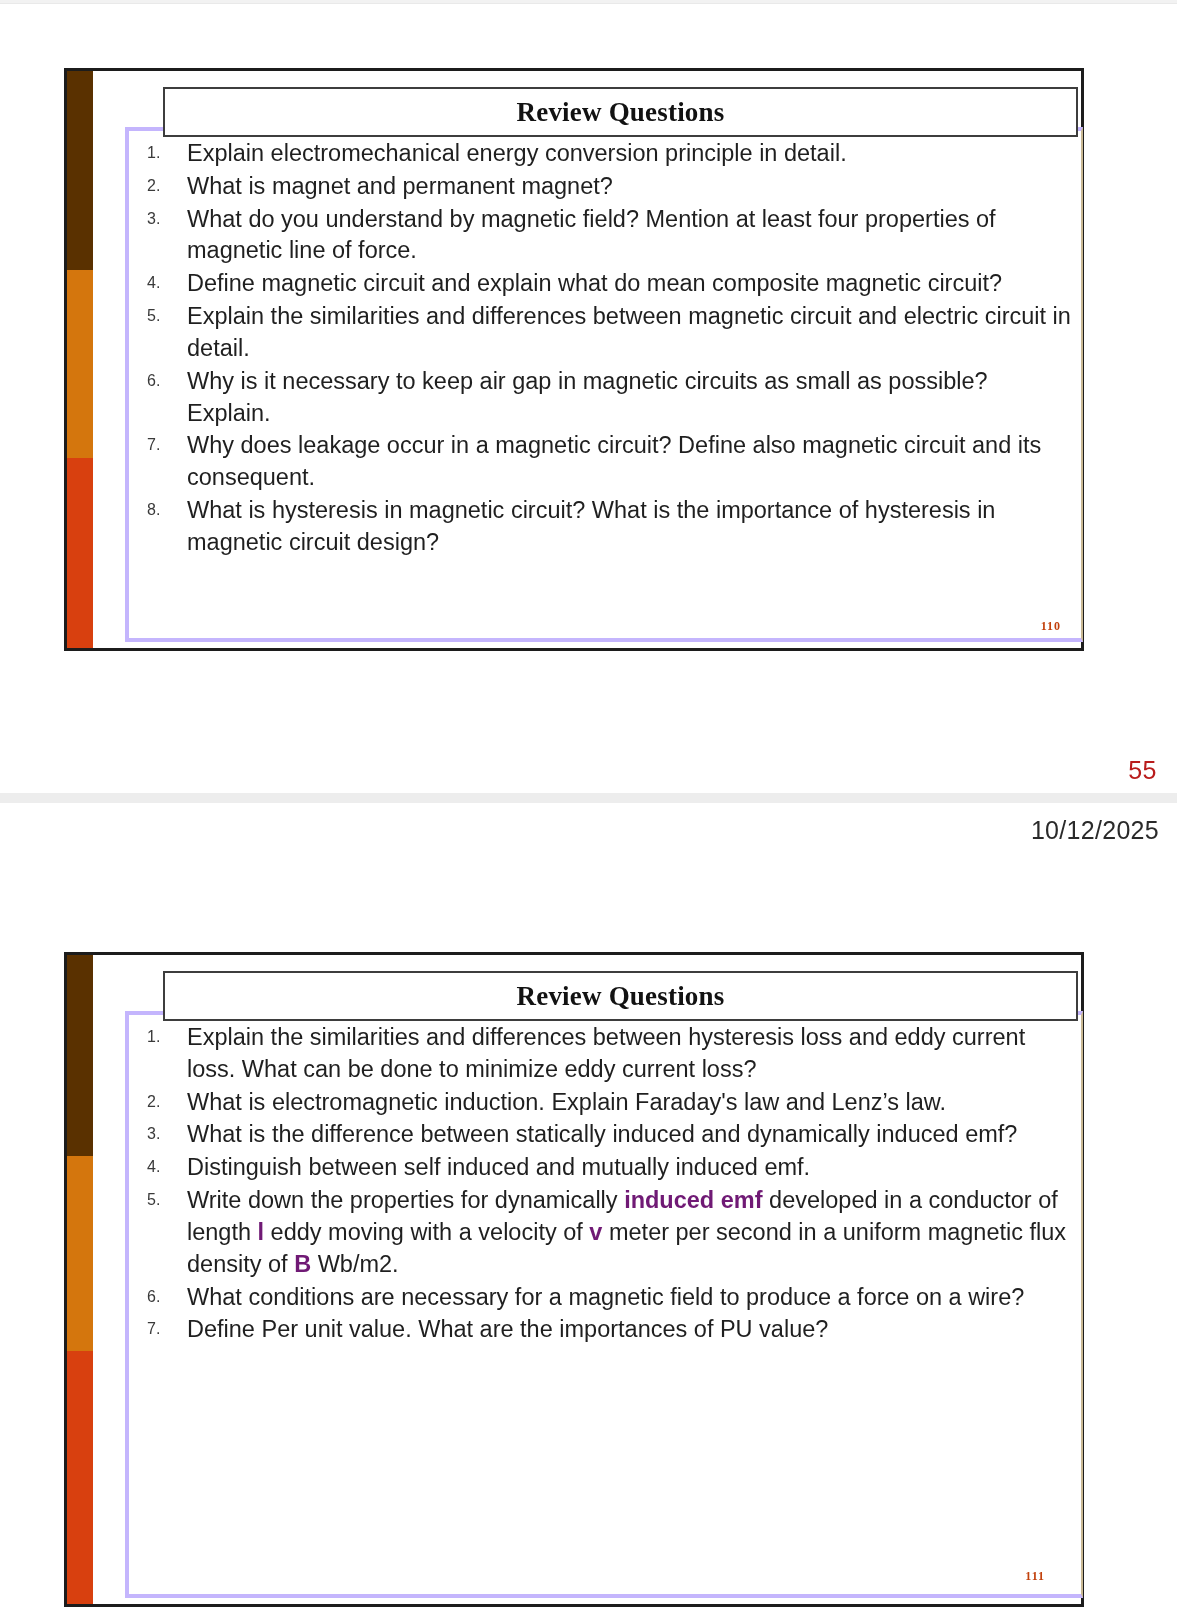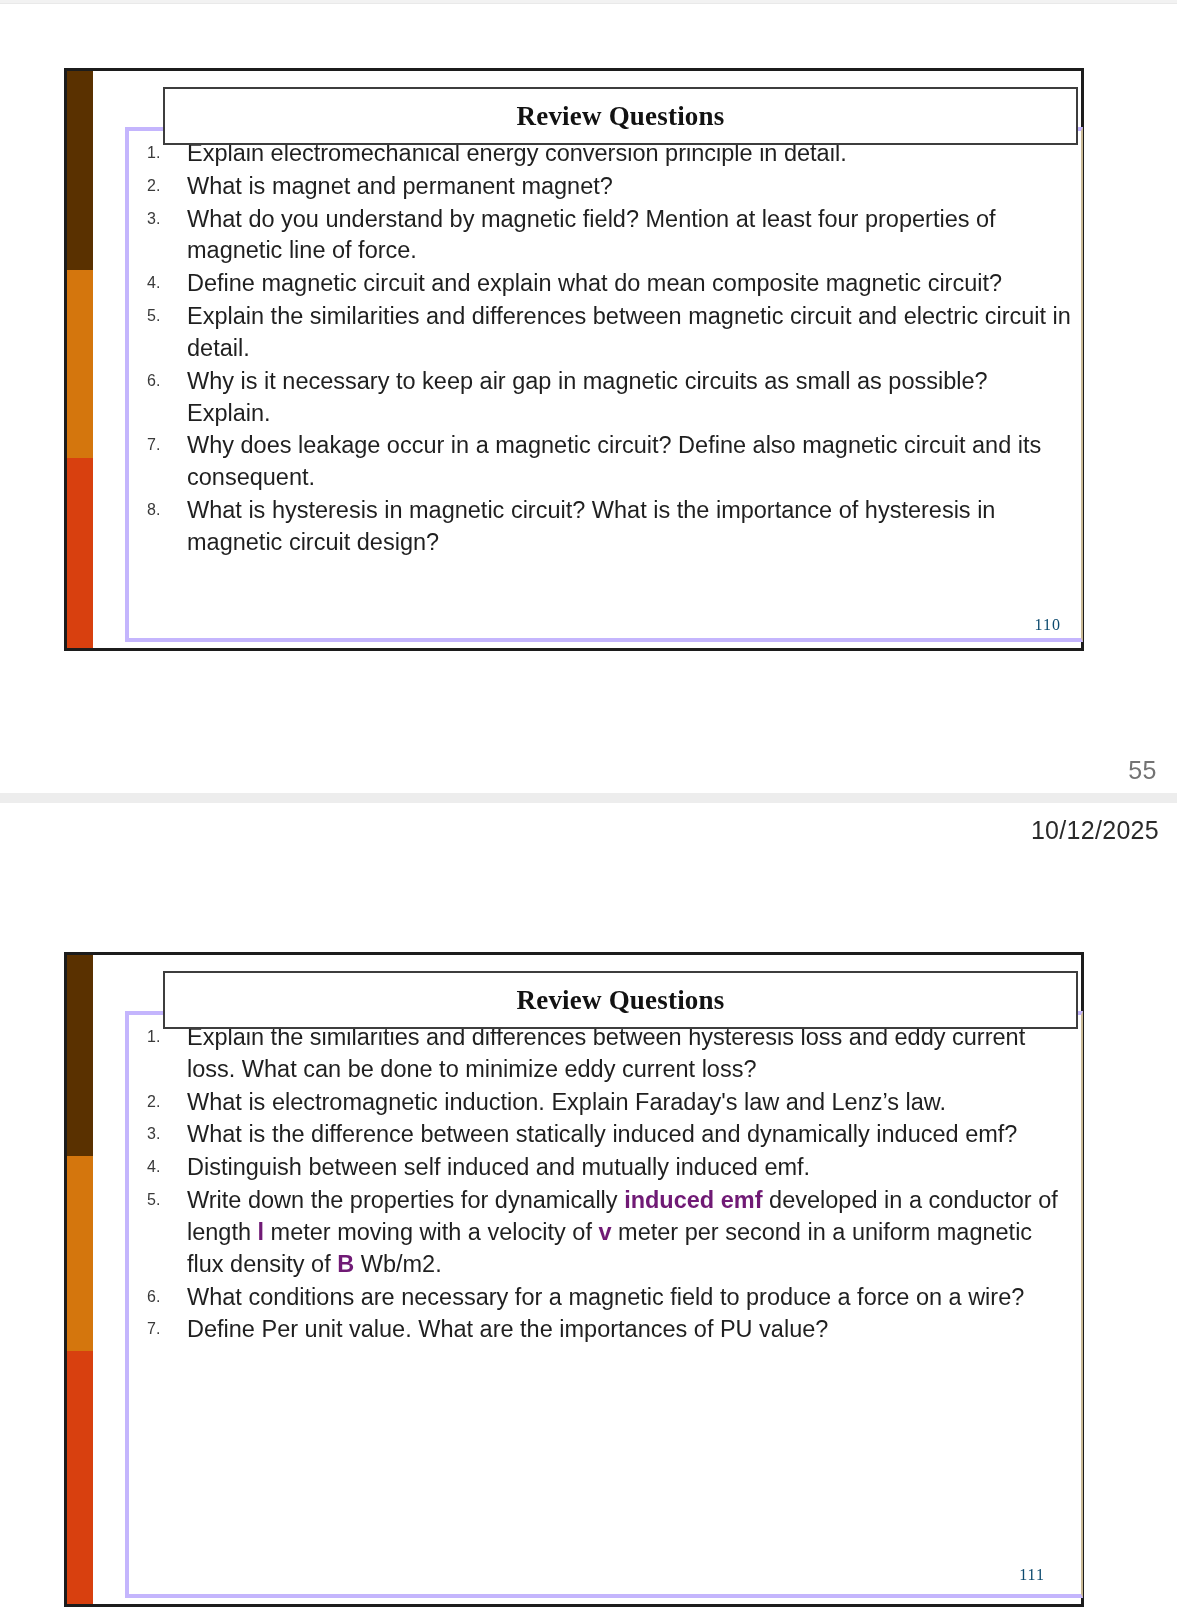--- a/index.html
+++ b/index.html
@@ -68,21 +68,21 @@
     bottom: 0;
     background: #ffffff;
   }
 
   
   .title-box {
     position: absolute;
     left: 70px;
     top: 16px;
     right: 3px;
-    height: 58px;
+    height: 50px;
     border: 2px solid #3d3d3d;
     background: #ffffff;
     box-sizing: border-box;
     display: flex;
     align-items: center;
     justify-content: center;
     z-index: 3;
   }
   .title-text {
     font-family: "Liberation Serif", serif;
@@ -138,35 +138,35 @@
     color: #701a75;
     font-weight: bold;
   }
 
   
   .page-num {
     position: absolute;
     right: 18px;
     bottom: 6px;
     font-family: "Liberation Serif", serif;
-    font-size: 16px;
-    font-weight: normal;
-    color: #0c4a6e;
+    font-size: 12px;
+    font-weight: bold;
+    color: #c2410c;
     letter-spacing: 1px;
   }
   .slide-1 .page-num { bottom: 4px; right: 20px; }
   .slide-2 .page-num { bottom: 10px; right: 36px; }
 
   
   .meta-slidenum {
     position: absolute;
     top: 756px;
     right: 20px;
     font-size: 25px;
-    color: #737373;
+    color: #b91c1c;
     letter-spacing: 0.5px;
   }
   .meta-sep {
     position: absolute;
     top: 793px;
     left: 0;
     right: 0;
     height: 10px;
     background: #ededed;
   }
@@ -220,21 +220,21 @@
     <div class="band band-mid"></div>
     <div class="band band-light"></div>
   </div>
   <div class="slide-body">
     <div class="content-box">
       <ol class="qlist" id="s2list">
           <li><span>Explain the similarities and differences between hysteresis loss and eddy current loss. What can be done to minimize eddy current loss?</span></li>
           <li><span>What is electromagnetic induction. Explain Faraday's law and Lenz’s law.</span></li>
           <li><span>What is the difference between statically induced and dynamically induced emf?</span></li>
           <li><span>Distinguish between self induced and mutually induced emf.</span></li>
-          <li><span>Write down the properties for dynamically </span><span class="hl">induced emf</span><span> developed in a conductor of length </span><span class="hl">l</span><span> meter moving with a velocity of </span><span class="hl">v</span><span> meter per second in a uniform magnetic flux density of </span><span class="hl">B</span><span> Wb/m2.</span></li>
+          <li><span>Write down the properties for dynamically </span><span class="hl">induced emf</span><span> developed in a conductor of length </span><span class="hl">l</span><span> eddy moving with a velocity of </span><span class="hl">v</span><span> meter per second in a uniform magnetic flux density of </span><span class="hl">B</span><span> Wb/m2.</span></li>
           <li><span>What conditions are necessary for a magnetic field to produce a force on a wire?</span></li>
           <li><span>Define Per unit value. What are the importances of PU value?</span></li>
         </ol>
       <div class="page-num">111</div>
     </div>
     <div class="title-box">
       <span class="title-text">Review Questions</span>
     </div>
   </div>
 </div>

